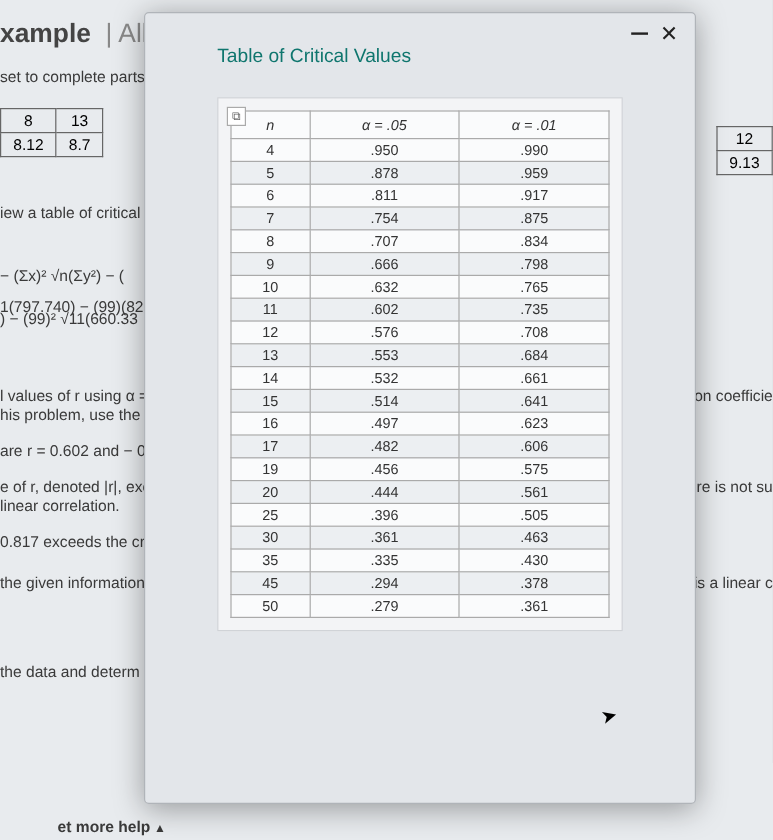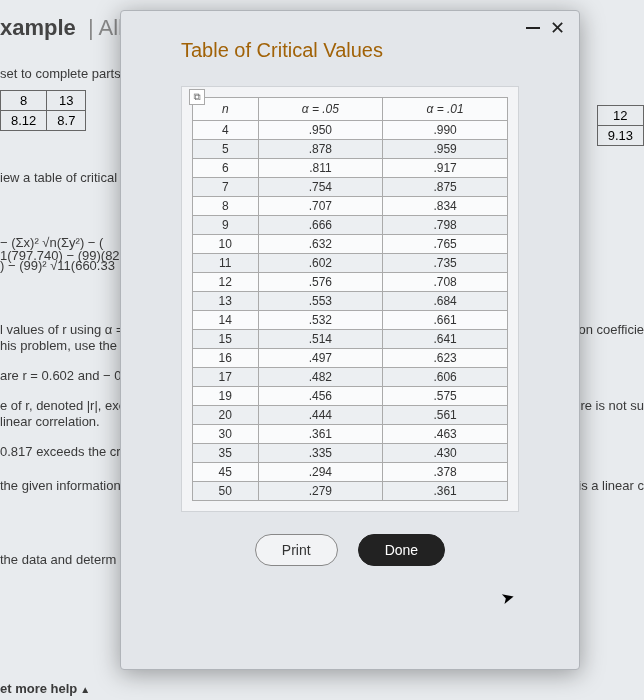--- a/index.html
+++ b/index.html
@@ -65,22 +65,22 @@
       width: 14px; height: 2px;
       background: #222;
     }
     .close-icon {
       font-size: 18px;
       color: #222;
       cursor: pointer;
       line-height: 14px;
     }
     .modal-title {
-      font-size: 20px;
-      color: #a16207;
+      font-size: 16px;
+      color: #0f766e;
       padding: 28px 0 0 60px;
       font-weight: normal;
     }
     .table-wrap {
       margin: 24px 60px 0 60px;
       background: #f3f4f6;
       padding: 10px;
       border: 1px solid #d0d3d7;
     }
     .cv-table {
@@ -134,54 +134,55 @@
       font-size: 10px;
       display:flex;align-items:center;justify-content:center;
       color:#666;
     }
     .get-help {
       position:absolute;
       bottom: 4px; left: 0;
       font-size: 13px;
       color: #3a3a3a;
       font-weight: bold;
+      padding-left: 48px;
     }
     .arrow-up{font-size:10px;padding-left:3px;}
     .cursor {
       position: absolute;
       bottom: 62px;
       right: 65px;
       font-size: 16px;
       color: #000;
       transform: rotate(-15deg);
     }
   </style>
 </head>
 <body>
 
 <div class="bg-layer">
   <div class="bg-header">
     <b>xample</b>
     <span class="all">| All</span>
   </div>
-  <div class="bg-text" style="top:66px;">set to complete parts</div>
+  <div class="bg-text" style="top:56px;">set to complete parts</div>
   <table class="bg-table" style="top:90px;left:0;">
     <tbody>
         <tr>
           <td>8</td>
           <td>13</td>
         </tr>
     <tr>
           <td>8.12</td>
           <td>8.7</td>
         </tr>
   </tbody>
     </table>
   <div class="bg-text" style="top:170px;">iew a table of critical</div>
-  <div class="bg-text" style="top:235px;">− (Σx)² √n(Σy²) − (</div>
+  <div class="bg-text" style="top:222px;">− (Σx)² √n(Σy²) − (</div>
   <div class="bg-text" style="top:248px;">1(797.740) − (99)(82.</div>
   <div class="bg-text" style="top:258px;">) − (99)² √11(660.33</div>
   <div class="bg-text" style="top:322px;">l values of r using α =</div>
   <div class="bg-text" style="top:338px;">his problem, use the t</div>
   <div class="bg-text" style="top:368px;">are r = 0.602 and − 0.</div>
   <div class="bg-text" style="top:398px;">e of r, denoted |r|, exc</div>
   <div class="bg-text" style="top:414px;">linear correlation.</div>
   <div class="bg-text" style="top:444px;">0.817 exceeds the cr</div>
   <div class="bg-text" style="top:478px;">the given information</div>
   <div class="bg-text" style="top:552px;">the data and determ</div>
@@ -294,20 +295,25 @@
             <td>19</td>
             <td>.456</td>
             <td>.575</td>
           </tr>
           <tr>
             <td>20</td>
             <td>.444</td>
             <td>.561</td>
           </tr>
           <tr>
+            <td>25</td>
+            <td>.396</td>
+            <td>.505</td>
+          </tr>
+          <tr>
             <td>30</td>
             <td>.361</td>
             <td>.463</td>
           </tr>
           <tr>
             <td>35</td>
             <td>.335</td>
             <td>.430</td>
           </tr>
           <tr>
@@ -315,19 +321,15 @@
             <td>.294</td>
             <td>.378</td>
           </tr>
           <tr>
             <td>50</td>
             <td>.279</td>
             <td>.361</td>
           </tr>
         </tbody>
     </table>
-  </div>
-  <div class="modal-buttons">
-    <button class="btn btn-print">Print</button>
-    <button class="btn btn-done">Done</button>
   </div>
   <div class="cursor">➤</div>
 </div>
 
 </body></html>

